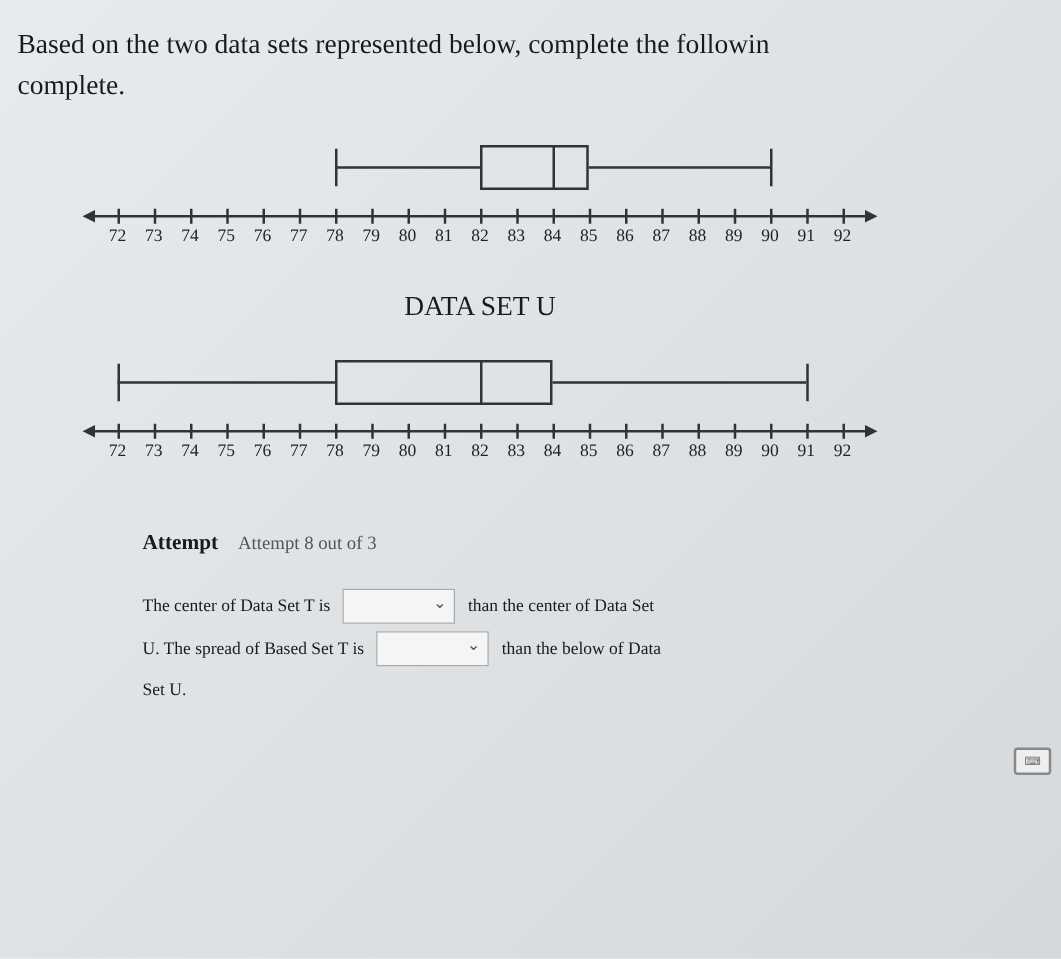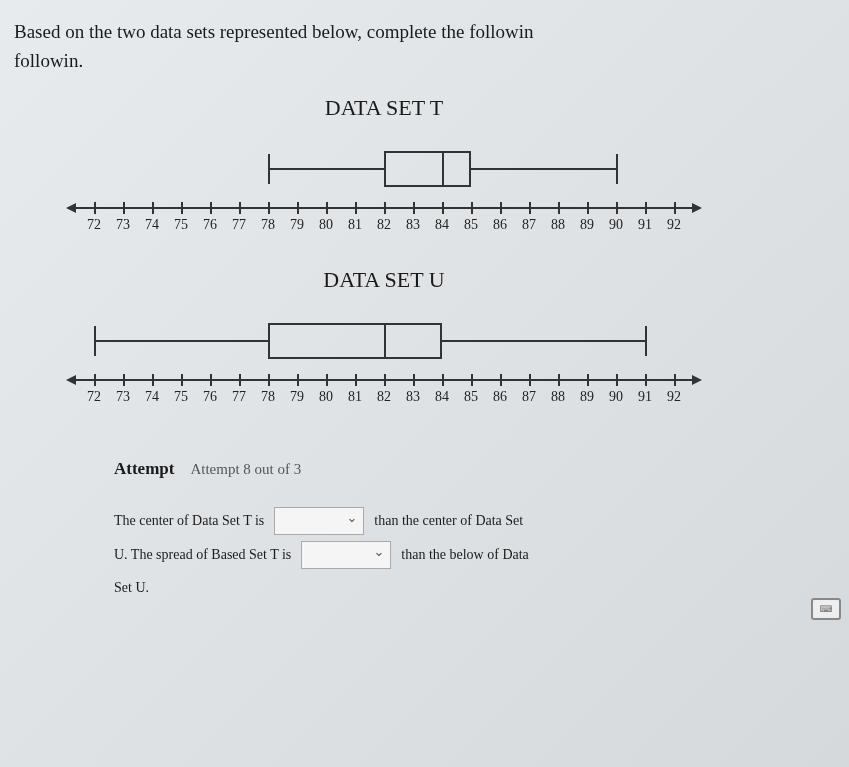--- a/index.html
+++ b/index.html
@@ -6,21 +6,21 @@
     body {
       font-family: Georgia, 'Times New Roman', serif;
       background: linear-gradient(135deg, #e8ebed 0%, #d5d9dc 100%);
       width: 849px;
       height: 767px;
       overflow: hidden;
       position: relative;
       padding: 18px 0 0 14px;
     }
     .question-text {
-      font-size: 19px;
+      font-size: 22px;
       color: #1a1a1a;
       line-height: 1.5;
       margin-bottom: 20px;
     }
     .chart-container {
       margin: 10px 0 20px 60px;
       width: 620px;
     }
     .chart-title {
       font-size: 22px;
@@ -156,25 +156,24 @@
       align-items: center;
       justify-content: center;
       color: #666;
     }
   </style>
 </head>
 <body>
 
 <div class="question-text">
   <span>Based on the two data sets represented below, complete the followin</span><br>
-  <span>followin.</span>
+  <span>complete.</span>
 </div>
 
 <div class="chart-container">
-  <div class="chart-title">DATA SET T</div>
   <div class="boxplot-area" id="boxplot-0">
       <div class="whisker-cap" style="left: 194px;"></div>
       <div class="whisker-line" style="left: 194px; width: 116px;"></div>
       <div class="box" style="left: 310px; width: 87px;"></div>
       <div class="median" style="left: 368px;"></div>
       <div class="whisker-line" style="left: 397px; width: 145px;"></div>
       <div class="whisker-cap" style="left: 542px;"></div>
     </div>
   <div class="number-line" id="axis-0">
     <div class="axis-line"></div>

